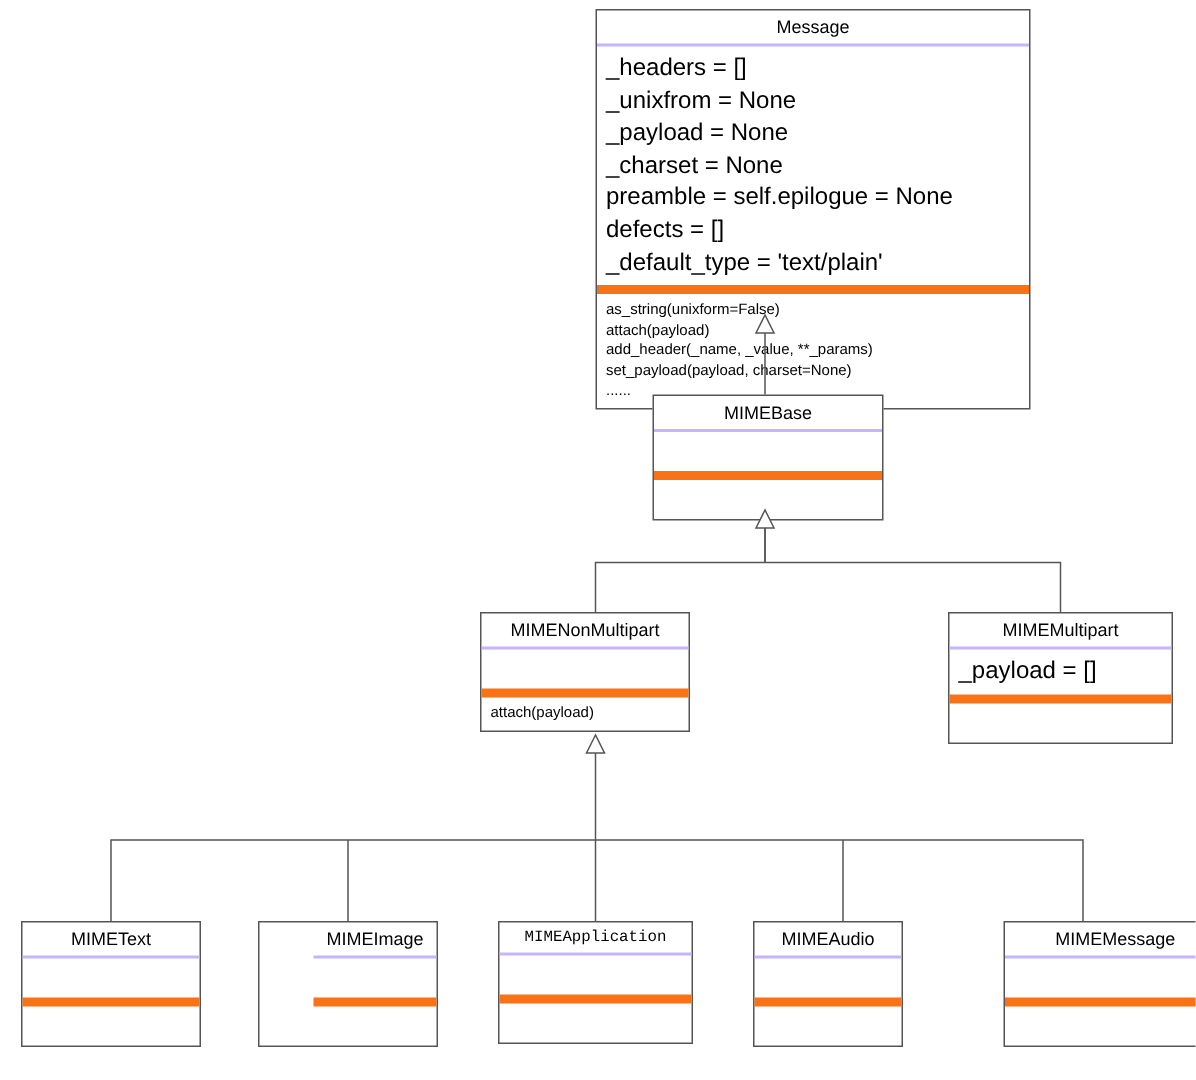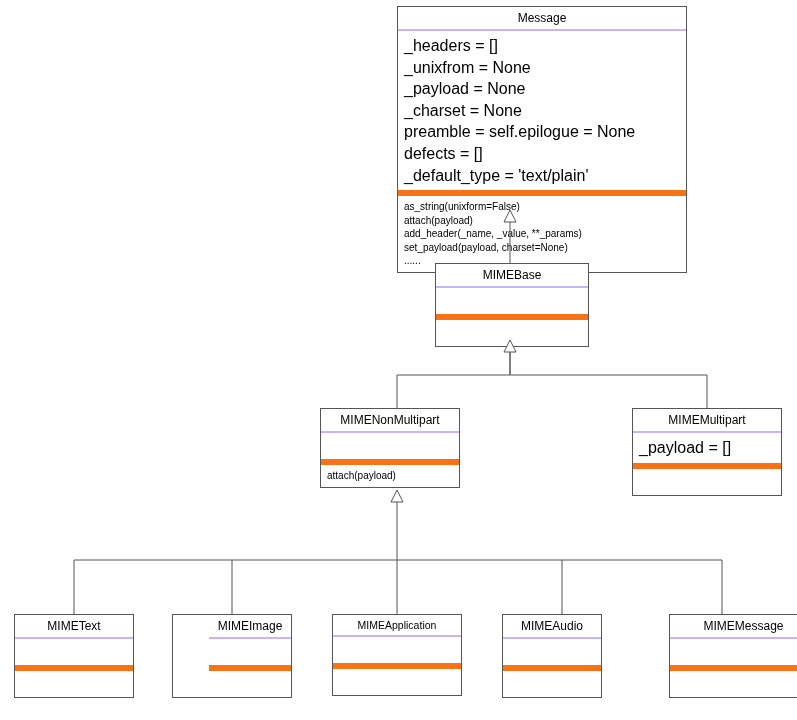--- a/index.html
+++ b/index.html
@@ -101,21 +101,21 @@
   <div class="class-attrs empty-sec"></div>
   <div class="class-methods empty-sec"></div>
 </div>
 
 <div class="class-box" style="left:172px; top:614px; width:120px;padding-left:36px;">
   <div class="class-name">MIMEImage</div>
   <div class="class-attrs empty-sec"></div>
   <div class="class-methods empty-sec"></div>
 </div>
 
-<div class="class-box" style="left:332px; top:614px; width:130px;">
+<div class="class-box" style="left:332px; top:614px; width:130px;font-family:Liberation Mono, monospace;">
   <div class="class-name small-name">MIMEApplication</div>
   <div class="class-attrs empty-sec"></div>
   <div class="class-methods empty-sec"></div>
 </div>
 
 <div class="class-box" style="left:502px; top:614px; width:100px;">
   <div class="class-name">MIMEAudio</div>
   <div class="class-attrs empty-sec"></div>
   <div class="class-methods empty-sec"></div>
 </div>

